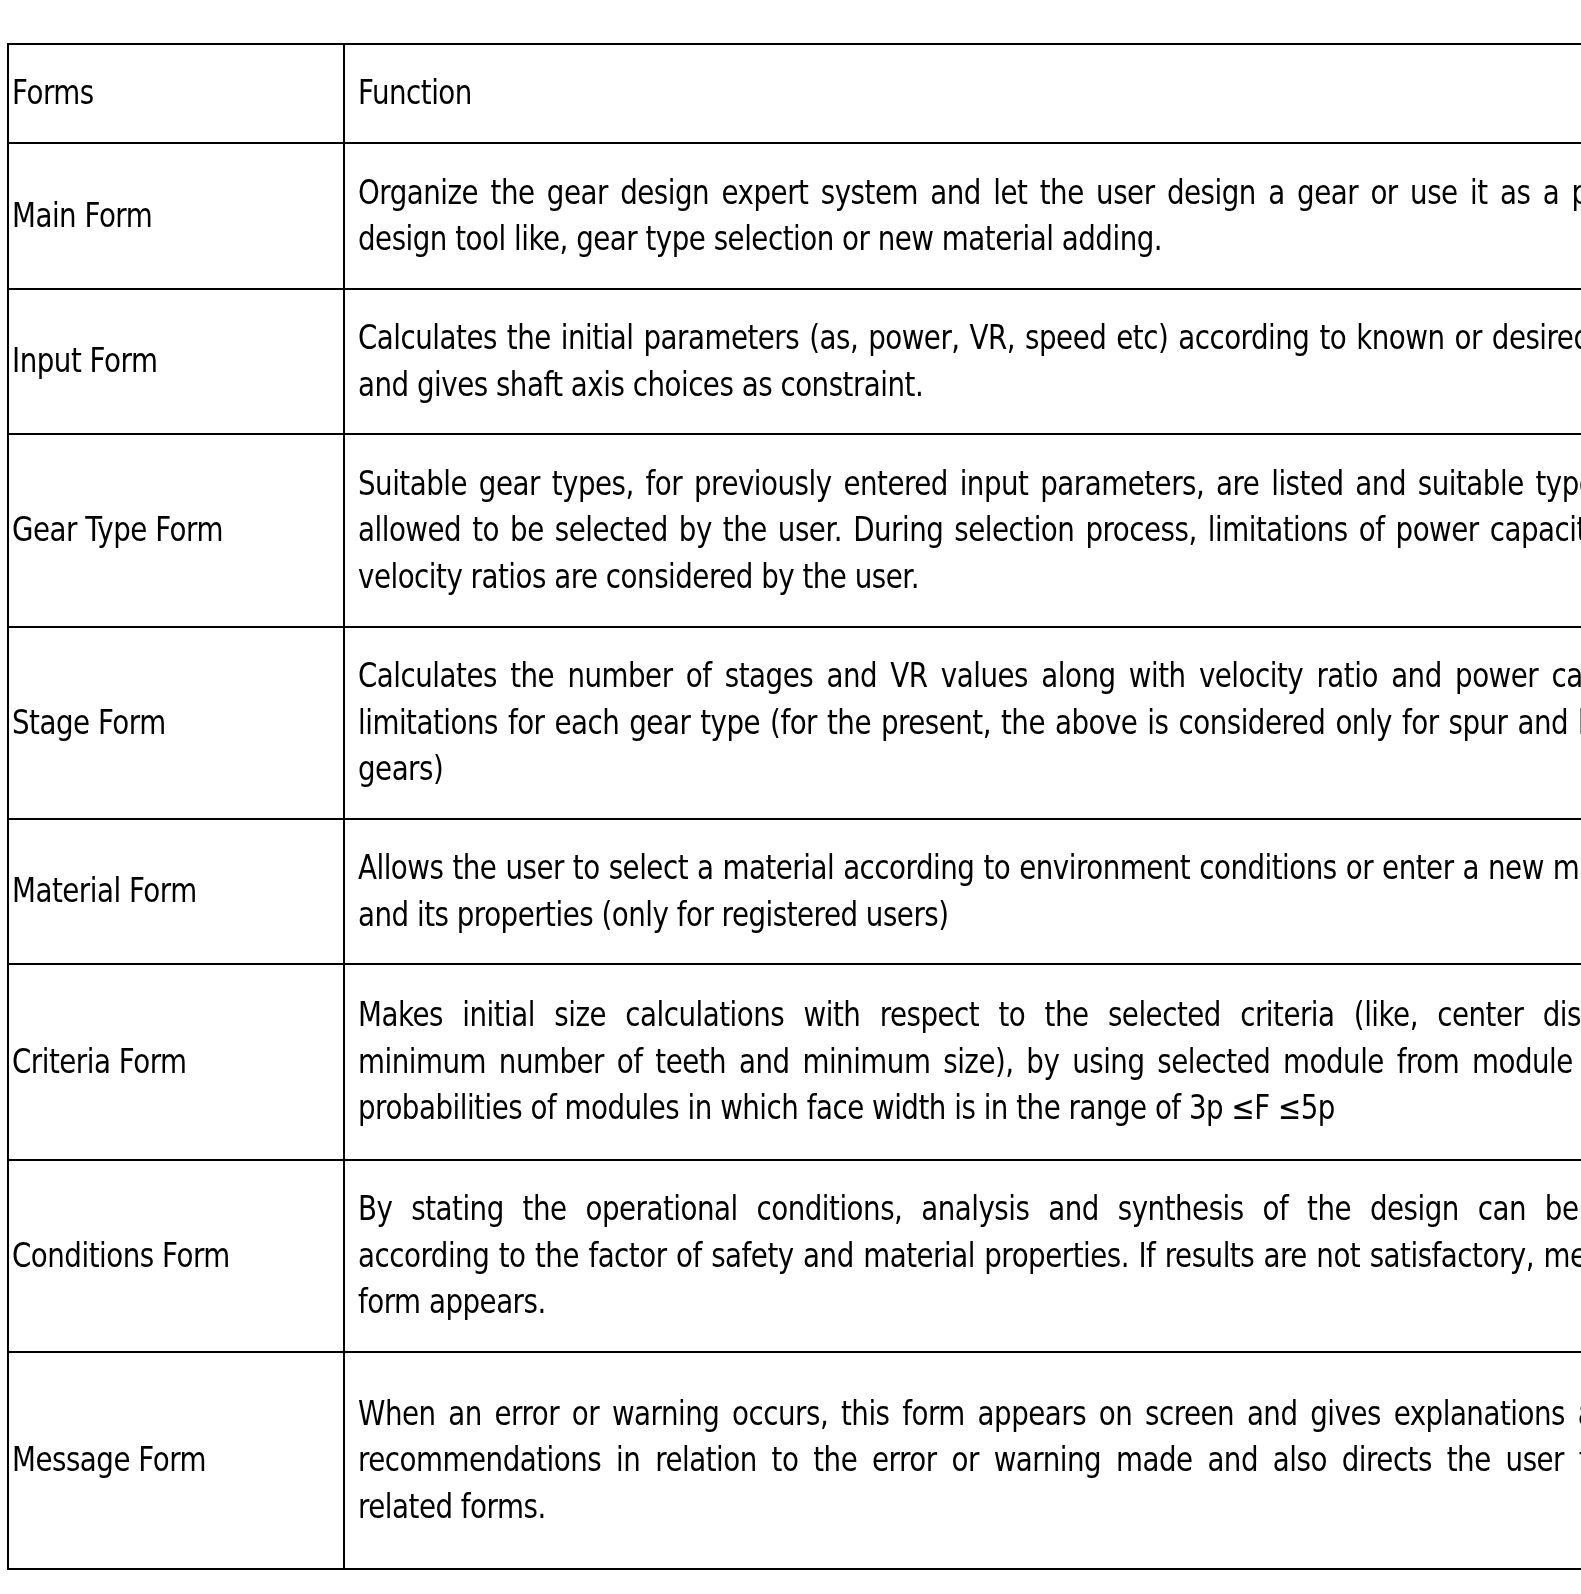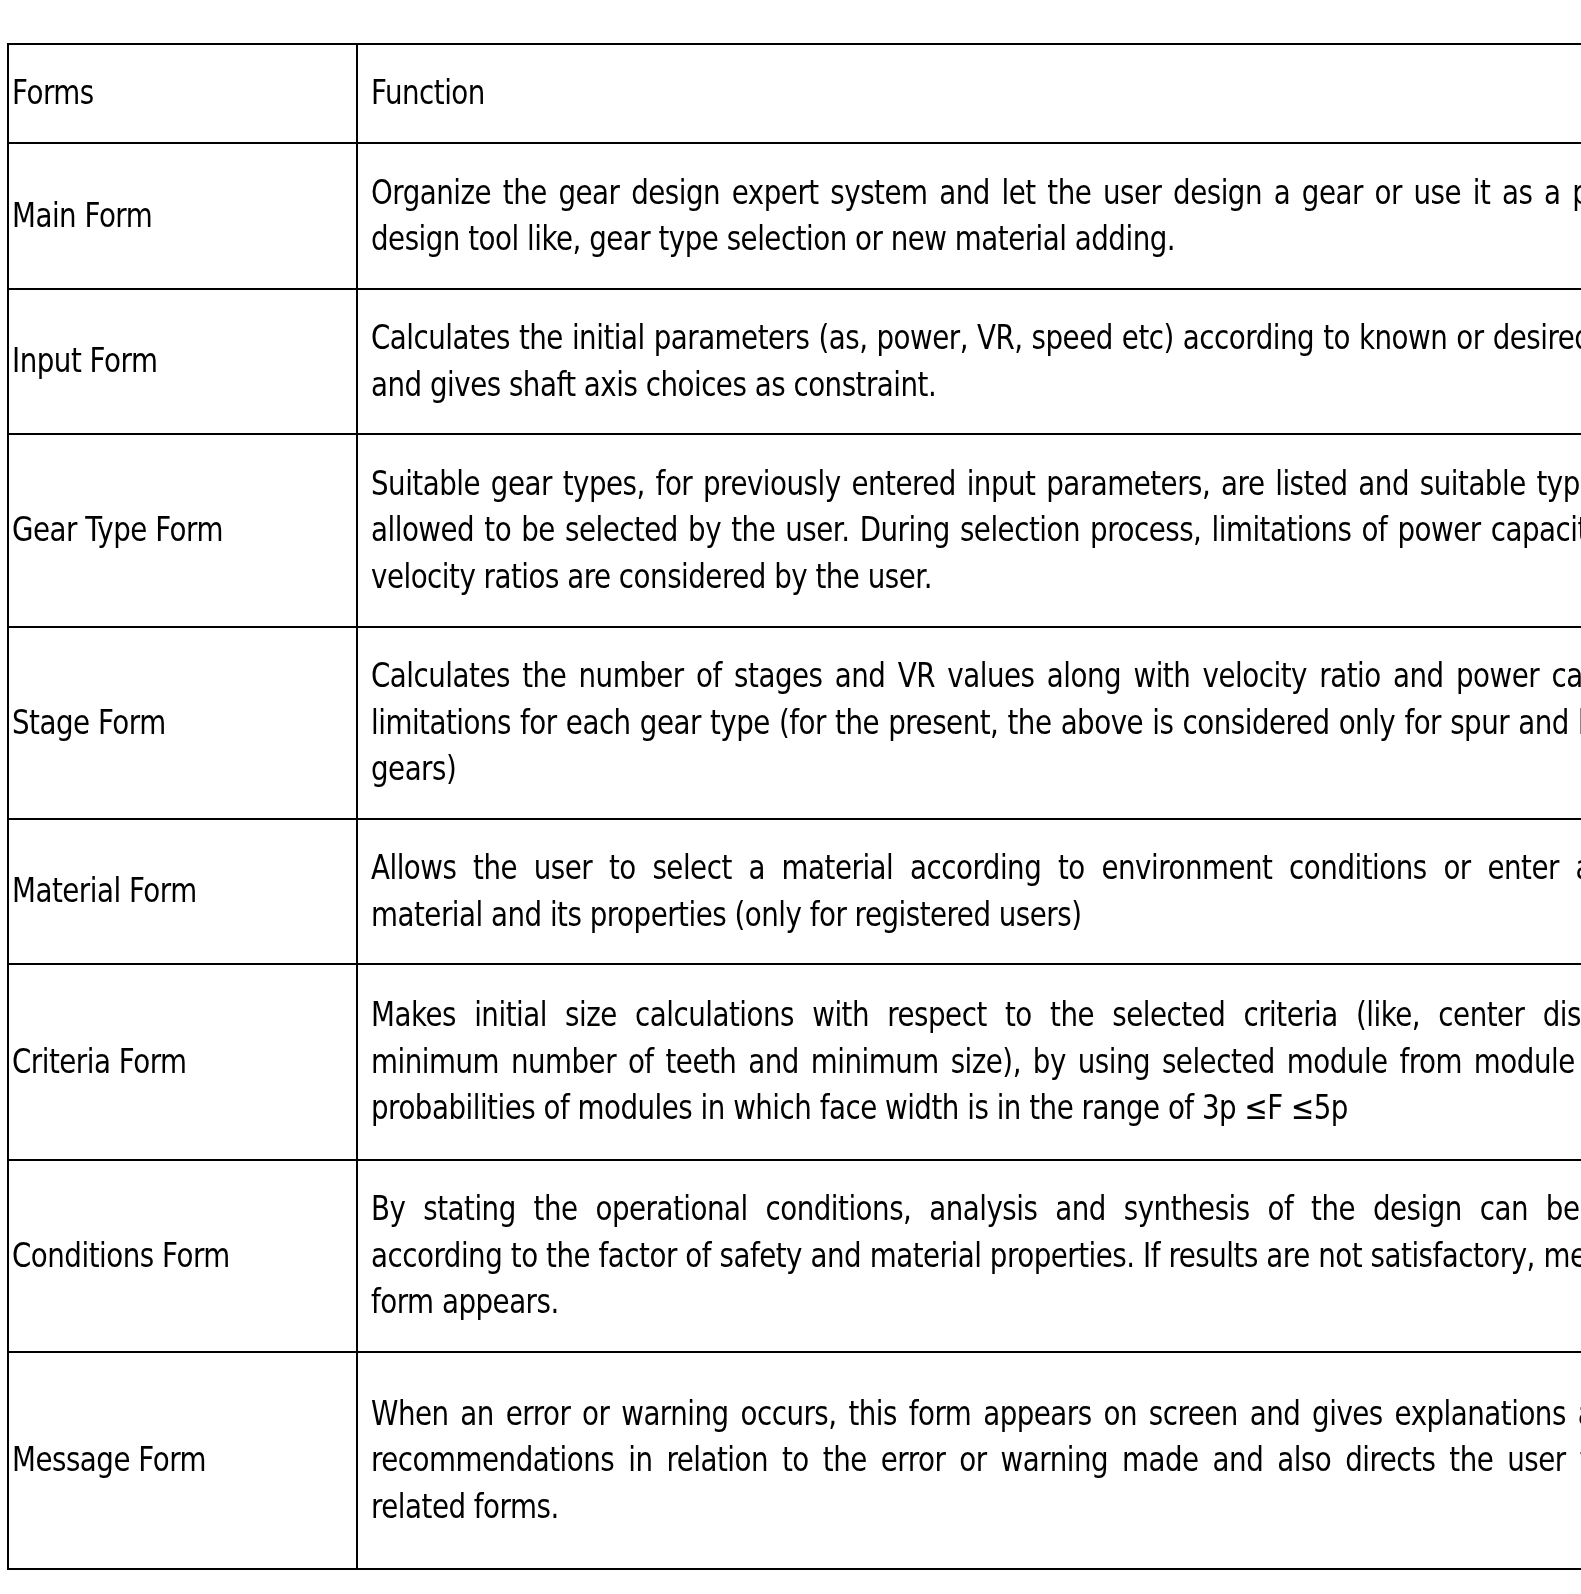--- a/index.html
+++ b/index.html
@@ -22,21 +22,21 @@
     width: 1700px; 
   }
   table {
     border-collapse: collapse;
     width: 1700px;
     table-layout: fixed;
   }
   td {
     border: 2px solid #000;
     vertical-align: middle;
-    padding: 13px;
+    padding: 0;
     font-size: 33px;
     line-height: 46.5px;
     letter-spacing: -0.6px;
     transform-origin: left center;
   }
   td.col-form {
     width: 331px;
     padding-left: 3px;
     white-space: nowrap;
   }

